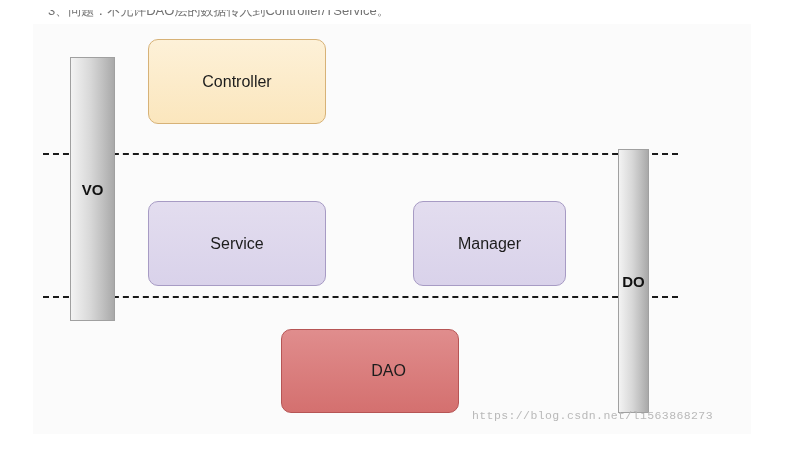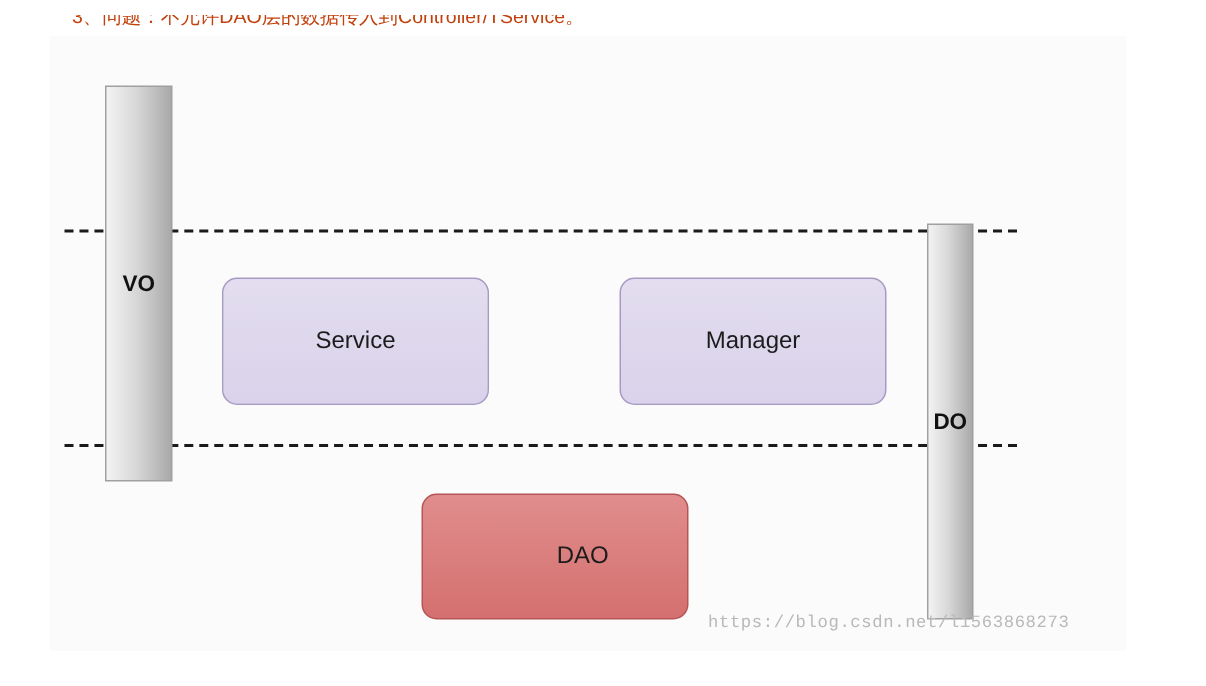--- a/index.html
+++ b/index.html
@@ -15,21 +15,21 @@
     overflow: hidden;
   }
 
   #top-text {
     position: absolute;
     left: 48px;
     top: 0px;
     width: 700px;
     height: 22px;
     font-size: 13px;
-    color: #c2410c;
+    color: #737373;
     line-height: 22px;
     white-space: nowrap;
     overflow: hidden;
   }
   
   #top-text-clip {
     position: absolute;
     left: 0;
     top: 0;
     width: 804px;
@@ -57,20 +57,21 @@
     box-sizing: border-box;
   }
 
   .box-controller, .box-tservice {
     background: linear-gradient(to bottom, #fdf1d8 0%, #fbe6bd 100%);
     border: 1px solid #d7b277;
   }
   .box-service, .box-manager {
     background: linear-gradient(to bottom, #e3ddef 0%, #d9d2ea 100%);
     border: 1px solid #a79bc4;
+    margin-top: 16px;
   }
   .box-dao {
     background: linear-gradient(to bottom, #e08d8d 0%, #d4706f 100%);
     border: 1px solid #b65555;
     padding-left: 37px;
   }
 
   .bar {
     position: absolute;
     background: linear-gradient(to right, #f3f3f3 0%, #d8d8d8 45%, #bfbfbf 75%, #a9a9a9 100%);
@@ -115,27 +116,30 @@
   <div class="dashed" style="left:10px; top:272px; width:635px;"></div>
 
   <div class="bar" style="left:37px; top:33px; width:45px; height:264px;">
     <span>VO</span>
   </div>
 
   <div class="bar" style="left:585px; top:125px; width:31px; height:264px;">
     <span>DO</span>
   </div>
 
+  <div class="box box-controller" style="left:115px; top:15px; width:178px; height:85px;">
+    <span>Controller</span>
+  </div>
 
 
   <div class="box box-service" style="left:115px; top:161px; width:178px; height:85px;">
     <span>Service</span>
   </div>
 
-  <div class="box box-manager" style="left:380px; top:161px; width:178px; height:85px;">
+  <div class="box box-manager" style="left:380px; top:161px; width:153px; height:85px;">
     <span>Manager</span>
   </div>
 
   <div class="box box-dao" style="left:248px; top:305px; width:178px; height:84px;">
     <span>DAO</span>
   </div>
 
 </div>
 
 <div id="watermark">https://blog.csdn.net/li563868273</div>

